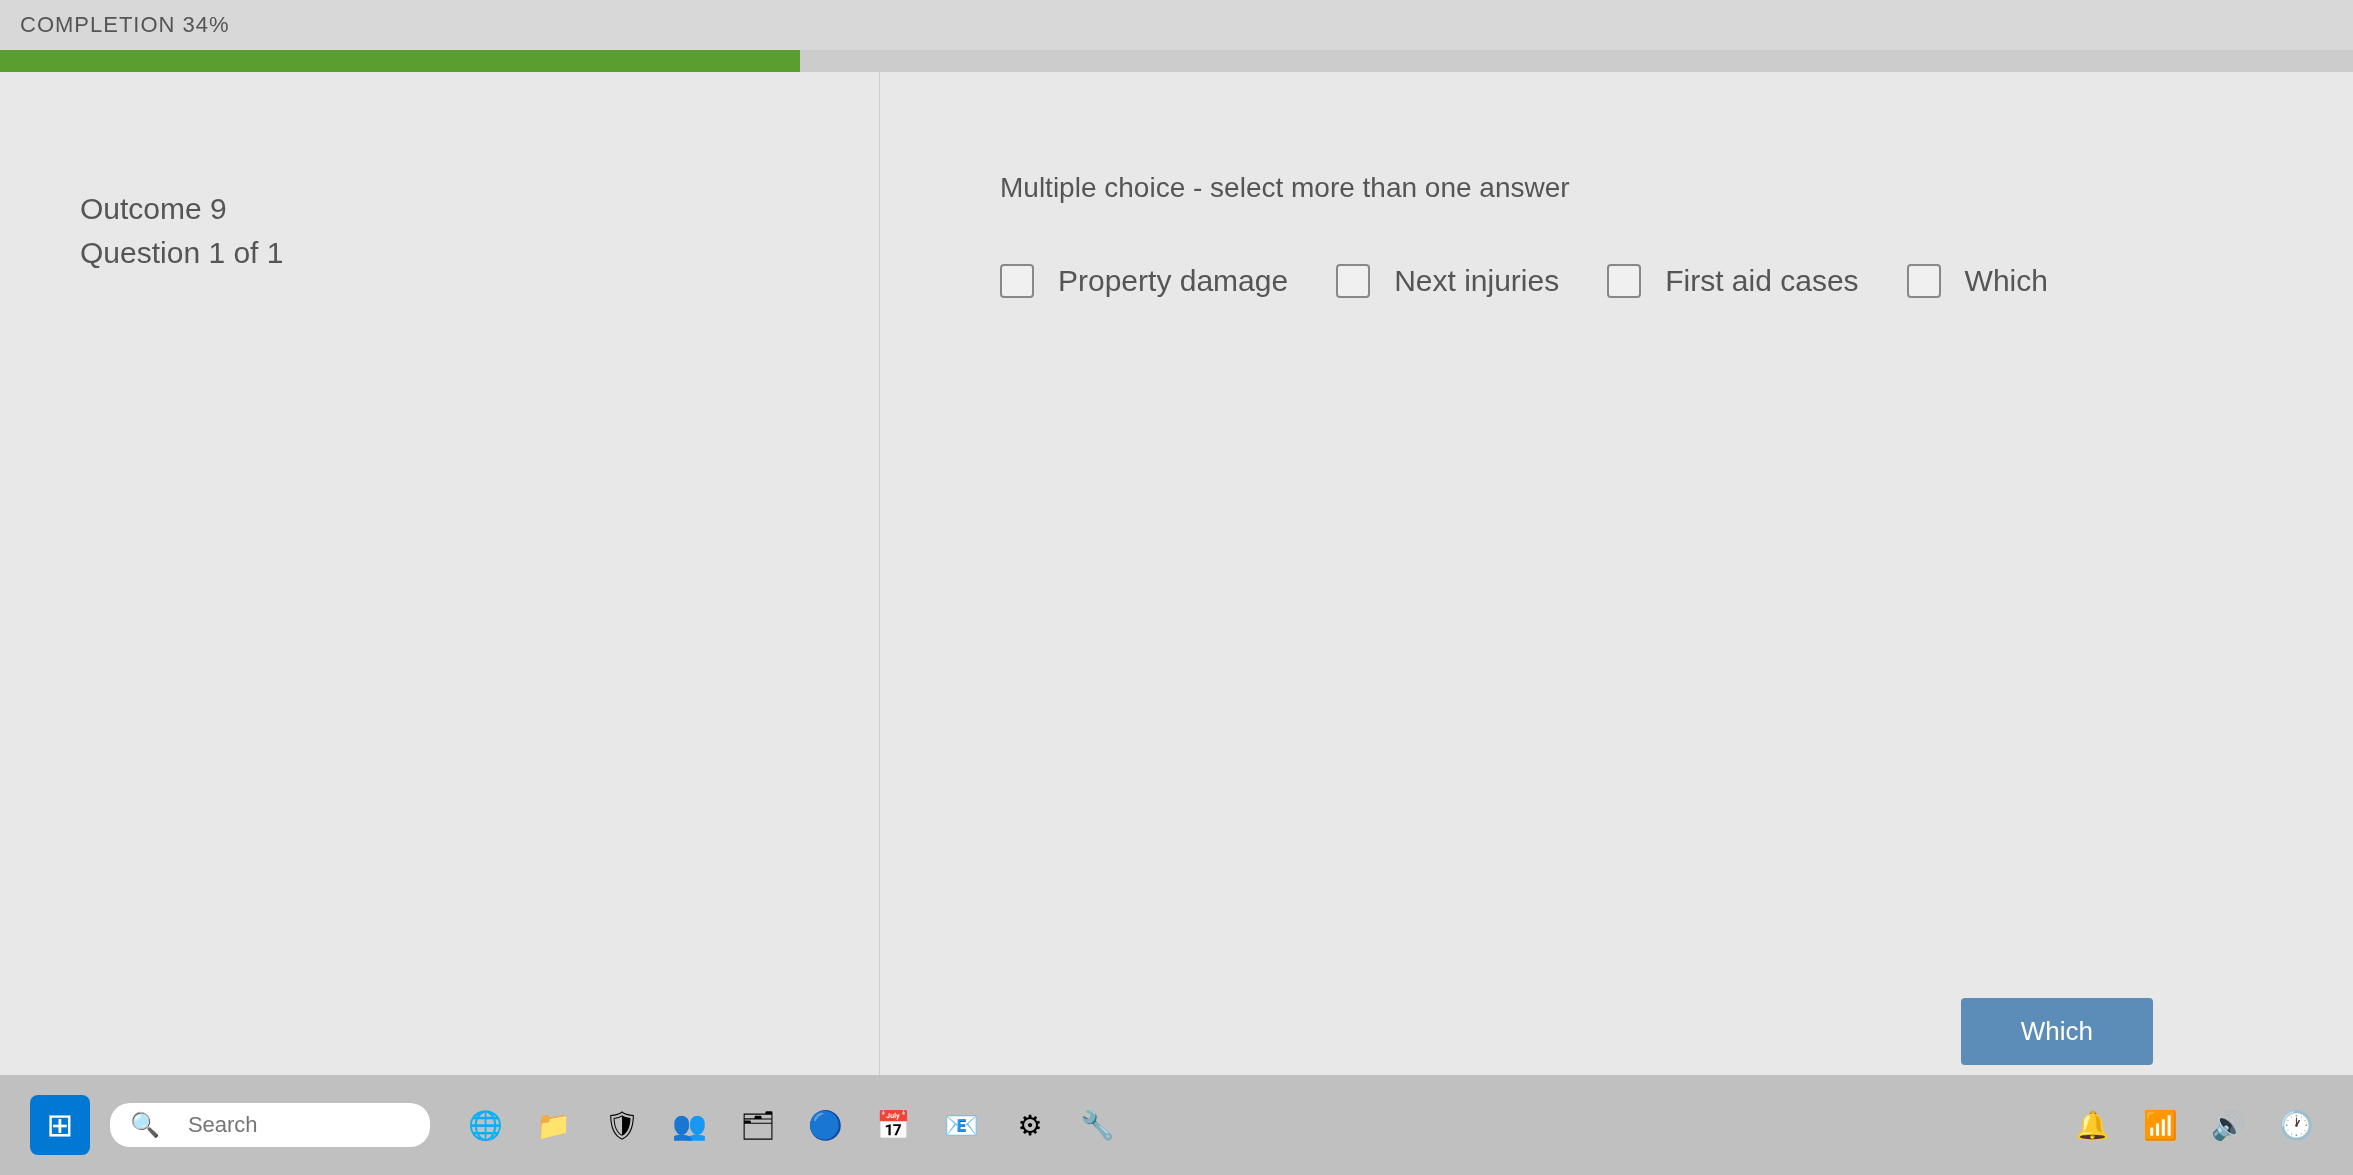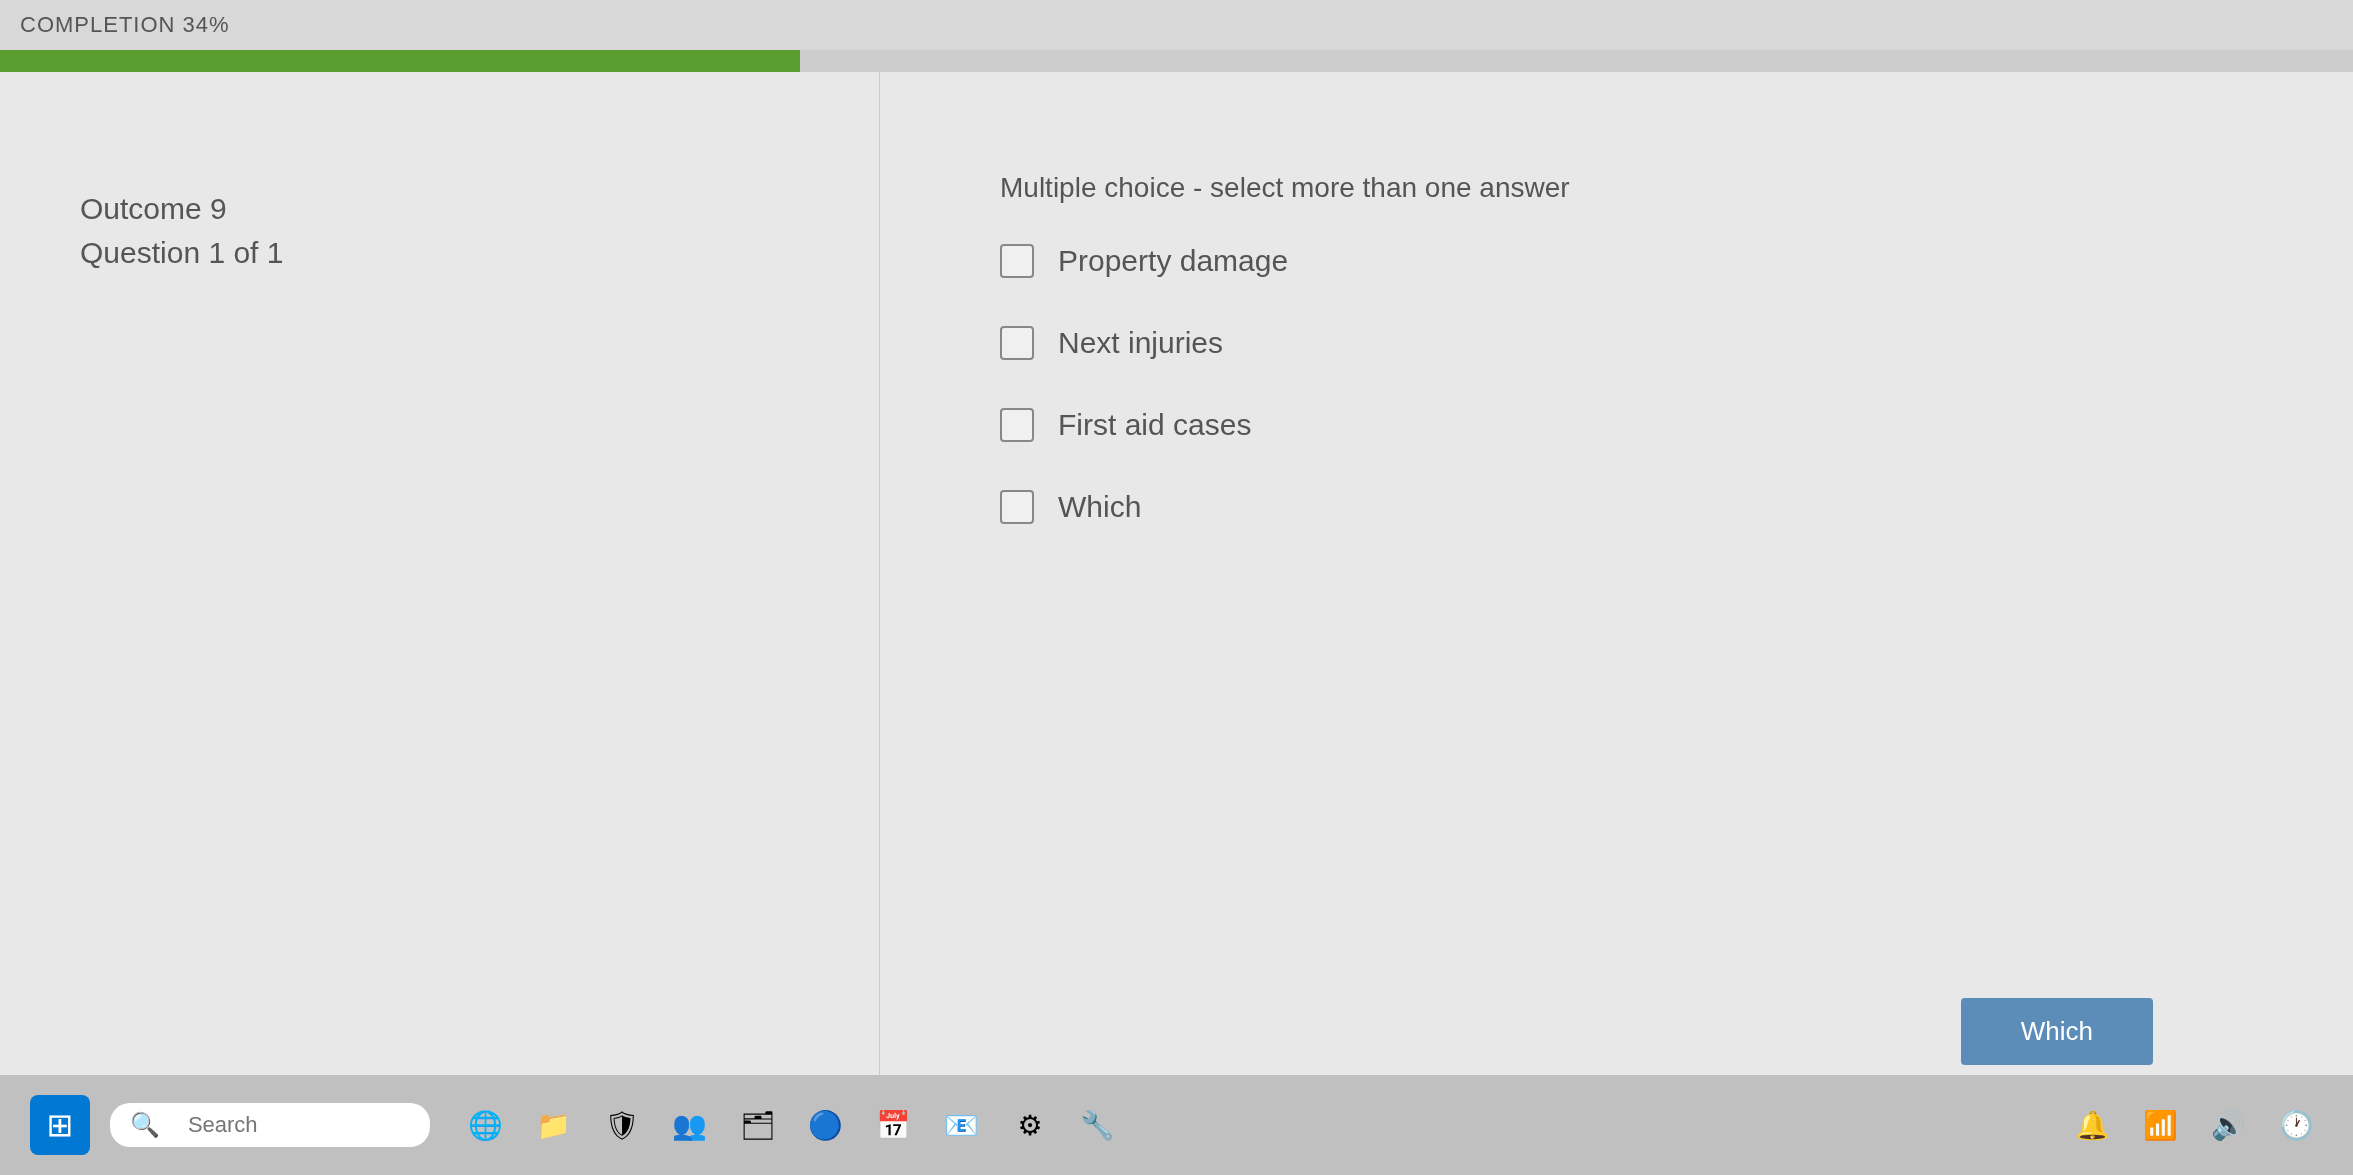--- a/index.html
+++ b/index.html
@@ -99,27 +99,27 @@
     .right-panel {
       flex: 1;
       padding: 100px 120px 60px 120px;
       display: flex;
       flex-direction: column;
     }
 
     .choice-type-label {
       font-size: 28px;
       color: #555;
-      margin-bottom: 40px;
+      margin-bottom: 60px;
       font-weight: 400;
     }
 
     .options-list {
       display: flex;
-      flex-direction: column;
+      flex-direction: row;
       gap: 48px;
     }
 
     .option-item {
       display: flex;
       align-items: center;
       gap: 24px;
       cursor: pointer;
     }
 

